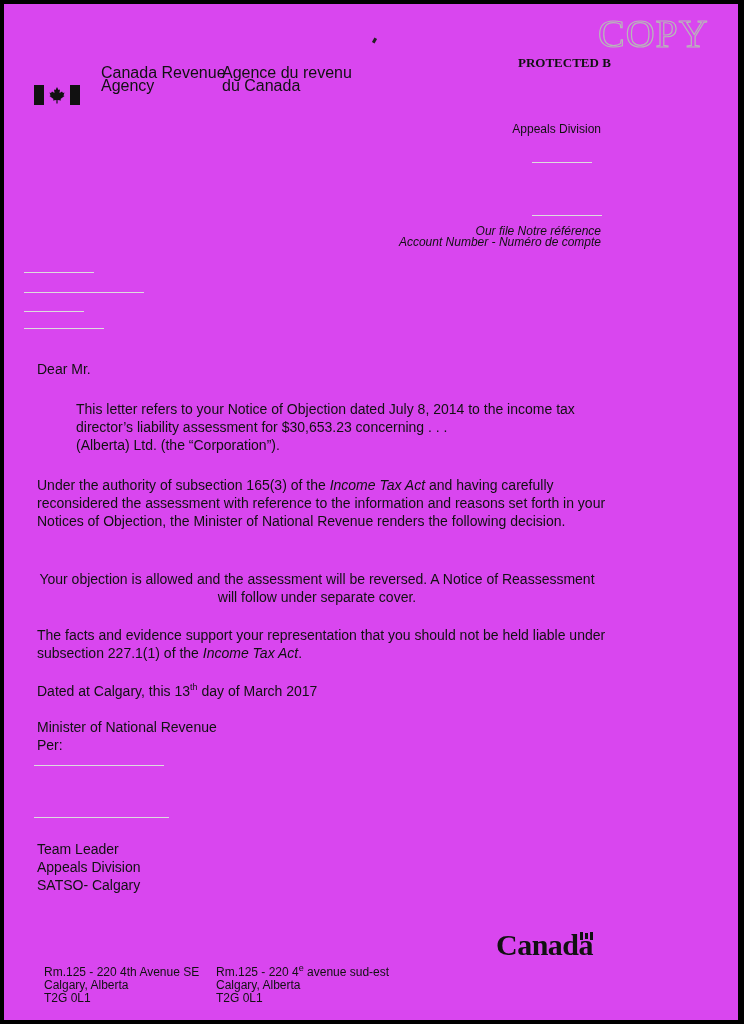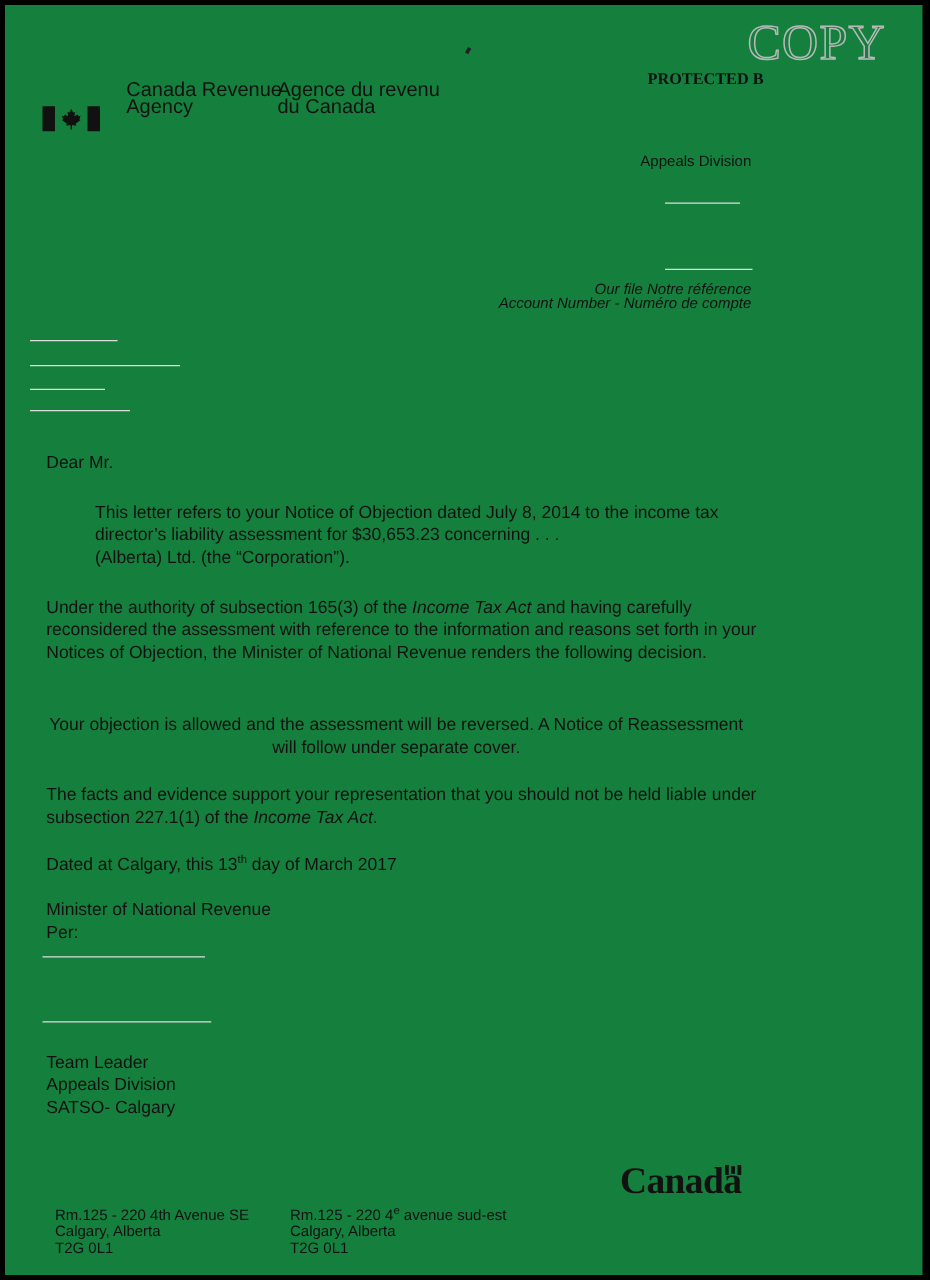--- a/index.html
+++ b/index.html
@@ -2,21 +2,21 @@
 <html><head>
 <meta charset="utf-8">
 <style>
   html, body { margin: 0; padding: 0; }
   body {
     width: 744px; height: 1024px; background: #000; position: relative;
     overflow: hidden; font-family: "Liberation Sans", sans-serif; color: #111;
   }
   .page {
     position: absolute; left: 4px; top: 4px; width: 734px; height: 1016px;
-    background: #15803d; overflow: hidden;
+    background: #d946ef; overflow: hidden;
   }
   .abs { position: absolute; white-space: nowrap; }
   .copy-stamp {
     left: 594px; top: 6px; font-family: "Liberation Serif", serif; font-size: 40px;
     color: transparent; -webkit-text-stroke: 1.2px #b8b8b8; letter-spacing: 1px;
   }
   .protected { left: 514px; top: 41px; font-family: "Liberation Serif", serif; font-weight: bold; font-size: 13px; margin-top: 10px; }
   .stray-dot { left: 369px; top: 34px; width: 3px; height: 5px; background: #222; transform: rotate(30deg); }
   .flag { left: 30px; top: 81px; width: 46px; height: 20px; }
   .flag .bar { position: absolute; top: 0; width: 10px; height: 20px; background: #111; }
@@ -37,21 +37,21 @@
   .p4 { top: 622px; }
   .dated { top: 678px; }
   .sig { top: 714px; }
   .team { top: 836px; }
   sup { font-size: 9px; line-height: 0; vertical-align: super; }
   .wordmark { left: 492px; top: 924px; font-family: "Liberation Serif", serif; font-weight: bold; font-size: 30px; letter-spacing: -0.5px; }
   .wordmark .flagmini { position: absolute; right: 0px; top: 4px; width: 13px; height: 8px; }
   .wordmark .flagmini span { position: absolute; top: 0; height: 8px; background: #111; }
   .addr { font-size: 12px; line-height: 13px; top: 962px; }
   .addr-en { left: 40px; }
-  .addr-fr { left: 228px; }
+  .addr-fr { left: 212px; }
 </style>
 </head>
 <body>
 
 <div class="page">
 
   <div class="abs copy-stamp">COPY</div>
   <div class="abs stray-dot"></div>
   <div class="abs protected">PROTECTED B</div>
 

